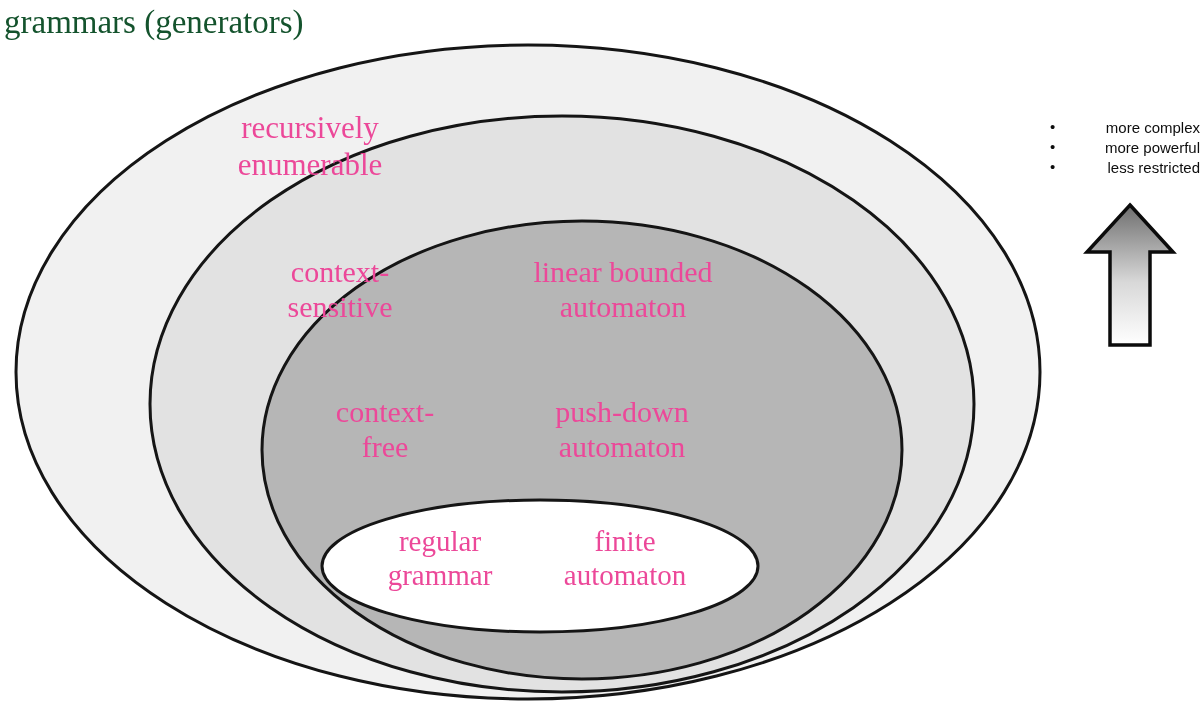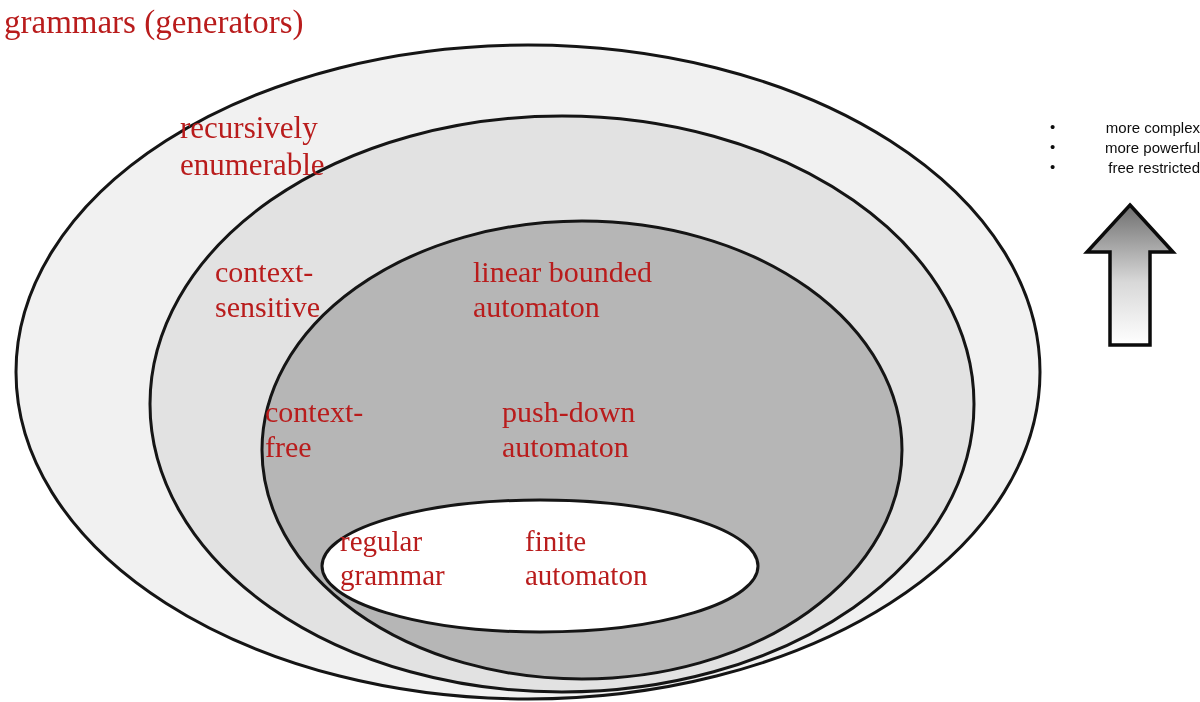--- a/index.html
+++ b/index.html
@@ -22,40 +22,41 @@
     width: 1200px;
     height: 702px;
   }
 
   
   .col-heading {
     position: absolute;
     font-family: "Liberation Serif", serif;
     font-size: 33px;
     line-height: 1;
-    color: #b91c1c;
+    color: #14532d;
     white-space: nowrap;
   }
   #heading-grammars { left: 4px;   top: 6px; }
   #heading-automata { left: 651px; top: 6px; }
 
   
   #venn {
     position: absolute;
     left: 0;
     top: 0;
     width: 1060px;
     height: 702px;
   }
 
   
   .ellipse-label {
     position: absolute;
+    text-align: center;
     font-family: "Liberation Serif", serif;
-    color: #b91c1c;
+    color: #ec4899;
     line-height: 1.18;
     white-space: pre-line;
     pointer-events: none;
   }
   .lbl-re      { left: 180px; top: 110px; width: 260px; font-size: 31px; }
   .lbl-tm      { left: 625px; top: 110px; width: 260px; font-size: 31px; }
   .lbl-cs      { left: 215px; top: 254px; width: 250px; font-size: 30px; }
   .lbl-lba     { left: 473px; top: 254px; width: 300px; font-size: 30px; }
   .lbl-cf      { left: 265px; top: 394px; width: 240px; font-size: 30px; }
   .lbl-pda     { left: 502px; top: 394px; width: 240px; font-size: 30px; }
@@ -130,21 +131,21 @@
 automaton</div>
   <div class="ellipse-label lbl-rg">regular
 grammar</div>
   <div class="ellipse-label lbl-fa">finite
 automaton</div>
 
   <div id="annotation">
     <ul id="bullet-list">
       <li>more complex</li>
       <li>more powerful</li>
-      <li>free restricted</li>
+      <li>less restricted</li>
     </ul>
 
     <div id="arrow-wrap">
       <svg viewBox="0 0 100 150" width="100" height="150" xmlns="http://www.w3.org/2000/svg">
         <defs>
           <linearGradient id="arrowGrad" x1="0" y1="0" x2="0" y2="1">
             <stop offset="0%" stop-color="#6e6e6e"></stop>
             <stop offset="55%" stop-color="#d8d8d8"></stop>
             <stop offset="100%" stop-color="#ffffff"></stop>
           </linearGradient>

